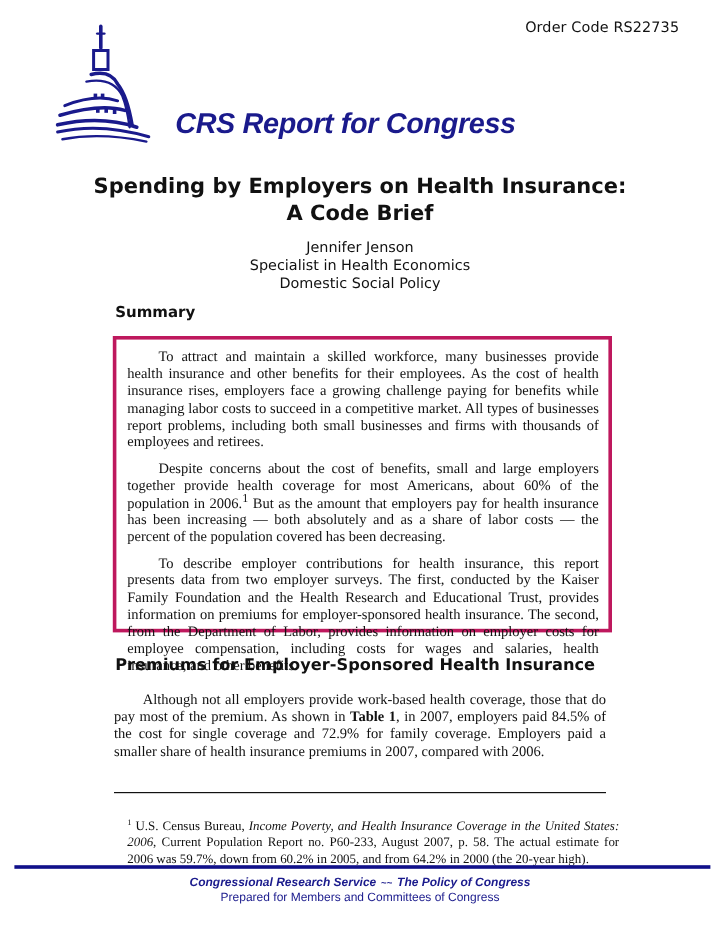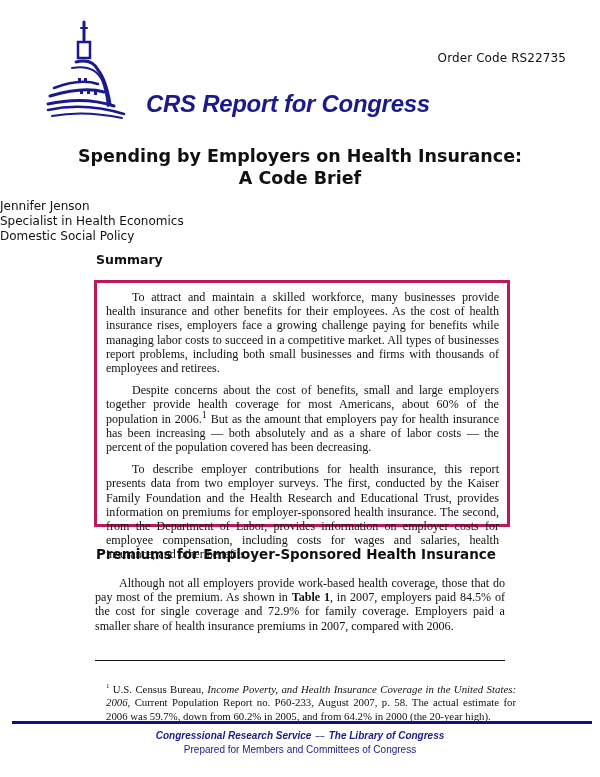--- a/index.html
+++ b/index.html
@@ -1,27 +1,27 @@
 <!DOCTYPE html>
 <html><head>
   <meta charset="utf-8">
   <style>
     html, body { margin: 0; padding: 0; background: #ffffff; }
     body { width: 600px; height: 777px; position: relative; overflow: hidden; color: #111; }
     .sans { font-family: "DejaVu Sans", sans-serif; }
     .serif { font-family: "Liberation Serif", serif; }
     .arial { font-family: "Liberation Sans", sans-serif; }
 
-    #order-block { position: absolute; right: 34px; top: 16px; text-align: right; font-size: 12px; line-height: 15px; letter-spacing: 0.1px; margin-top: 35px; }
+    #order-block { position: absolute; right: 34px; top: 16px; text-align: right; font-size: 12px; line-height: 15px; letter-spacing: 0.1px; }
 
     #logo { position: absolute; left: 44px; top: 18px; width: 96px; height: 102px; }
     #crs-title { position: absolute; left: 146px; top: 90px; font-size: 24px; font-weight: bold; font-style: italic; color: #1a1a8c; letter-spacing: -0.3px; }
 
     #doc-title { position: absolute; left: 0; width: 600px; top: 145px; text-align: center; font-weight: bold; font-size: 17.5px; line-height: 22px; }
-    #author { position: absolute; left: 0; width: 600px; top: 199px; font-size: 12px; line-height: 15px; }
+    #author { position: absolute; left: 0; width: 600px; top: 199px; text-align: center; font-size: 12px; line-height: 15px; }
 
     #summary-heading { position: absolute; left: 96px; top: 252px; font-size: 12.5px; font-weight: bold; }
 
     #summary-box { position: absolute; left: 94px; top: 280px; width: 416px; height: 247px; border: 3px solid #be185d; box-sizing: border-box; padding: 7px 8px 0 9px; font-size: 12.1px; line-height: 14.2px; text-align: justify; }
     #summary-box p { margin: 0 0 8px 0; text-indent: 26px; }
 
     #premiums-heading { position: absolute; left: 96px; top: 546px; font-size: 13.5px; font-weight: bold; }
     #premiums-body { position: absolute; left: 95px; top: 576px; width: 410px; font-size: 12.1px; line-height: 14.2px; text-align: justify; margin: 0; text-indent: 24px; }
 
     #footnote-rule { position: absolute; left: 95px; top: 660px; width: 410px; height: 1px; background: #111; }
@@ -86,16 +86,16 @@
 <div id="premiums-heading" class="sans">Premiums for Employer-Sponsored Health Insurance</div>
 
 <p id="premiums-body" class="serif"><span>Although not all employers provide work-based health coverage, those that do pay most of the premium.  As shown in </span><b>Table 1</b><span>, in 2007, employers paid 84.5% of the cost for single coverage and 72.9% for family coverage.  Employers paid a smaller share of health insurance premiums in 2007, compared with 2006.</span></p>
 
 <div id="footnote-rule"></div>
 <p id="footnote" class="serif"><sup>1</sup><span> U.S. Census Bureau, </span><i>Income Poverty, and Health Insurance Coverage in the United States: 2006</i><span>, Current Population Report no. P60-233, August 2007, p. 58.  The actual estimate for 2006 was 59.7%, down from 60.2% in 2005, and from 64.2% in 2000 (the 20-year high).</span></p>
 
 <div id="footer-rule"></div>
 <div id="footer" class="arial">
   <div class="line1">
-    <span>Congressional Research Service</span><span class="sep">~~</span><span>The Library of Congress</span>
+    <span>Congressional Research Service</span><span class="sep">~~</span><span>The Policy of Congress</span>
   </div>
   <div>Prepared for Members and Committees of Congress</div>
 </div>
 
 </body></html>

